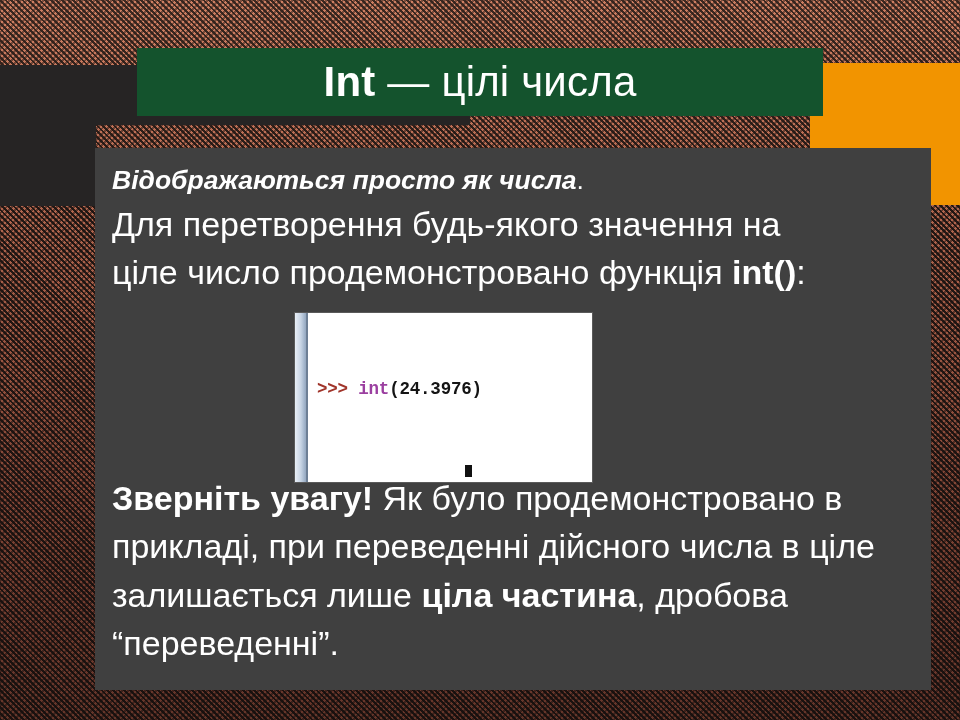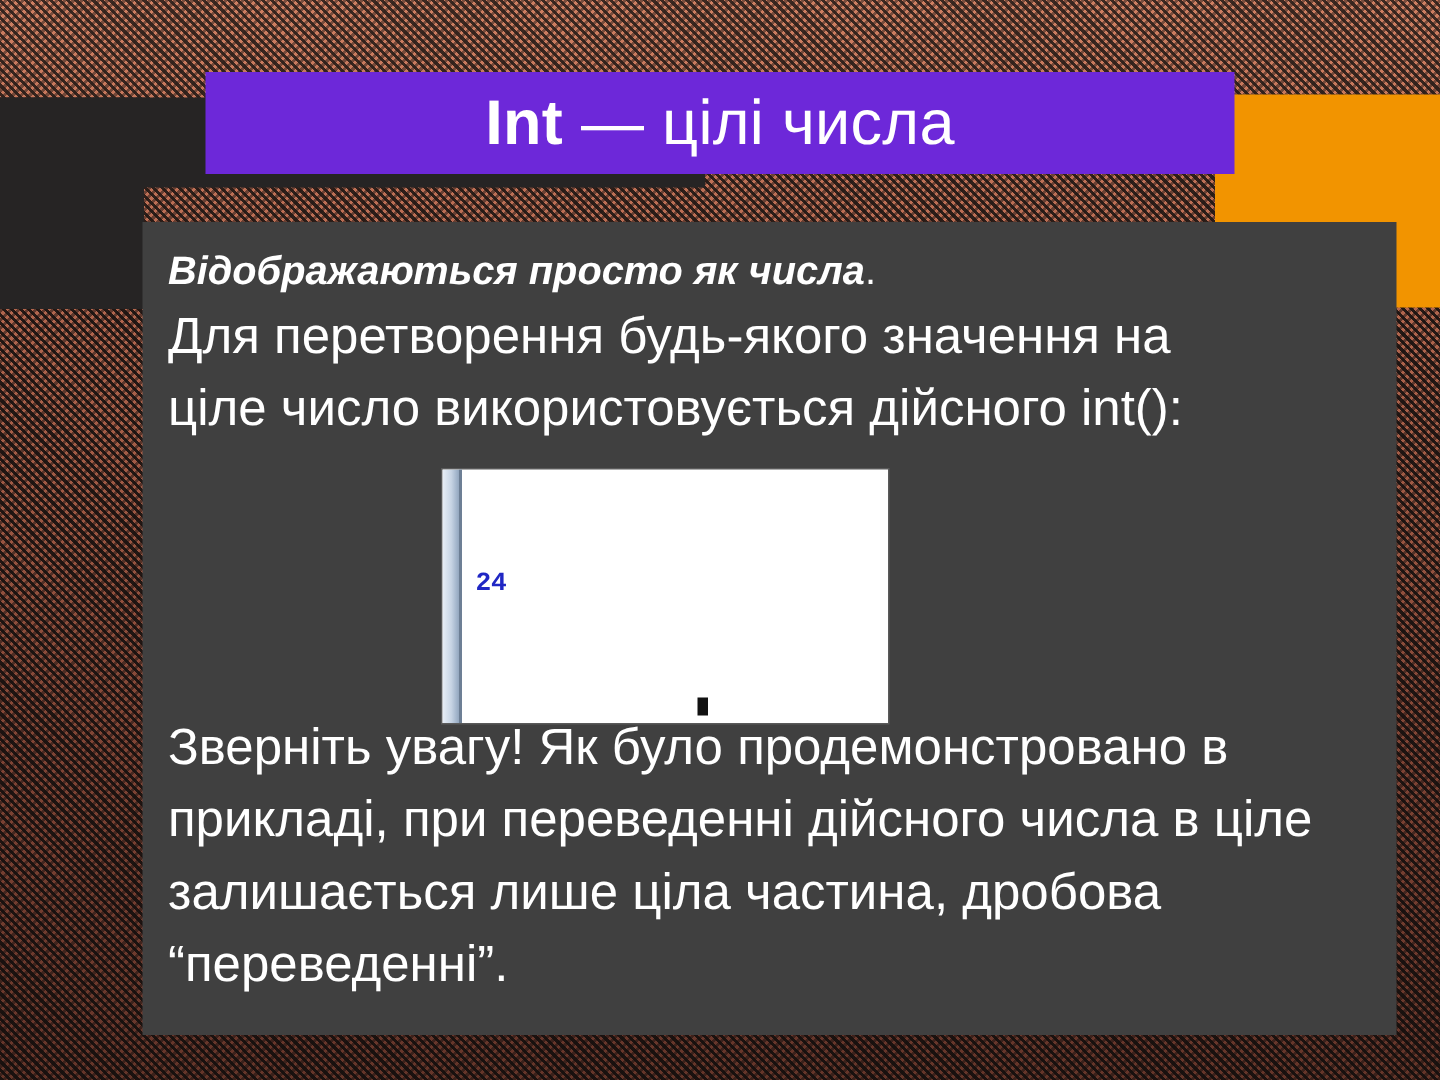--- a/index.html
+++ b/index.html
@@ -81,21 +81,21 @@
     background: #F29400;
   }
 
   
   .title-bar {
     position: absolute;
     left: 137px;
     top: 48px;
     width: 686px;
     height: 68px;
-    background: #6d28d9;
+    background: #14532d;
     display: flex;
     align-items: center;
     justify-content: center;
   }
   .title-text {
     color: #FFFFFF;
     font-size: 42px;
     line-height: 1;
     letter-spacing: 0.2px;
     white-space: nowrap;
@@ -118,21 +118,21 @@
     right: 12px;
   }
   .para {
     color: #FFFFFF;
     font-size: 34px;
     line-height: 1.42;
     margin: 0;
   }
   .para.p1 { font-size: 26.5px; }
   .bi { font-weight: bold; font-style: italic; }
-  .b  { font-weight: normal; }
+  .b  { font-weight: bold; }
 
   
   .code-shot {
     position: absolute;
     left: 295px;
     top: 313px;
     width: 297px;
     height: 169px;
     background: #FFFFFF;
     box-shadow: 0 0 0 1px rgba(140,140,140,0.35);
@@ -195,32 +195,32 @@
     <div class="title-text"><span class="b">Int</span><span> — цілі числа</span></div>
   </div>
 
   <div class="content-box">
     <div class="content-inner">
 
       <p class="para p1"><span class="bi">Відображаються просто як числа</span><span>.</span></p>
 
       <p class="para">Для перетворення будь-якого значення на</p>
 
-      <p class="para"><span>ціле число використовується дійсного </span><span class="b">int()</span><span>:</span></p>
+      <p class="para"><span>ціле число продемонстровано функція </span><span class="b">int()</span><span>:</span></p>
 
       <div style="height:178px"></div>
 
       <p class="para"><span class="b">Зверніть увагу!</span><span> Як було продемонстровано в прикладі, при переведенні дійсного числа в ціле залишається лише </span><span class="b">ціла частина</span><span>, дробова “переведенні”.</span></p>
     </div>
   </div>
 
   <div class="code-shot">
     <div class="code-scroll"></div>
     <div class="code-lines">
-      <div><span class="tok-out">24</span></div>
+      <div><span class="tok-prompt">&gt;&gt;&gt; </span><span class="tok-fn">int</span><span class="tok-plain">(24.3976)</span></div>
       
       
       
     </div>
     <div class="code-caret"></div>
   </div>
 
 </div>
 
 </body></html>

